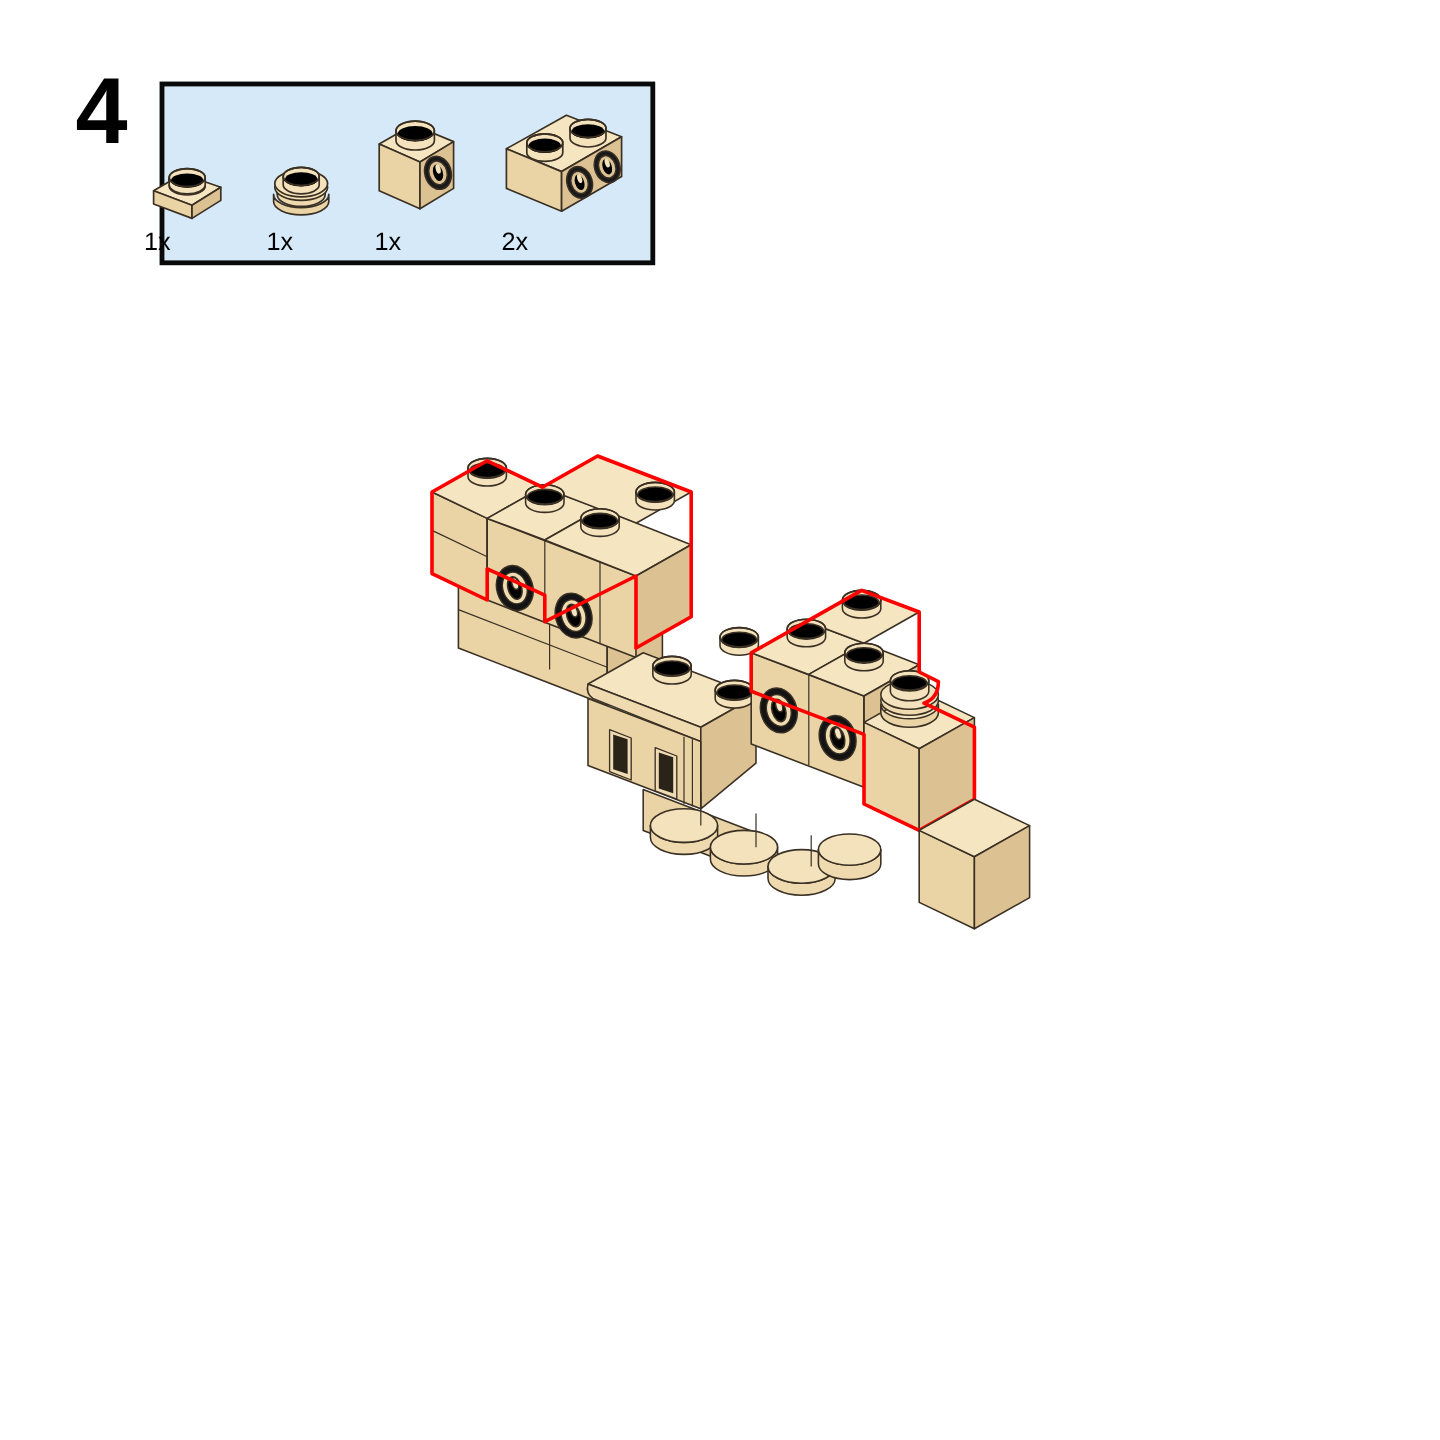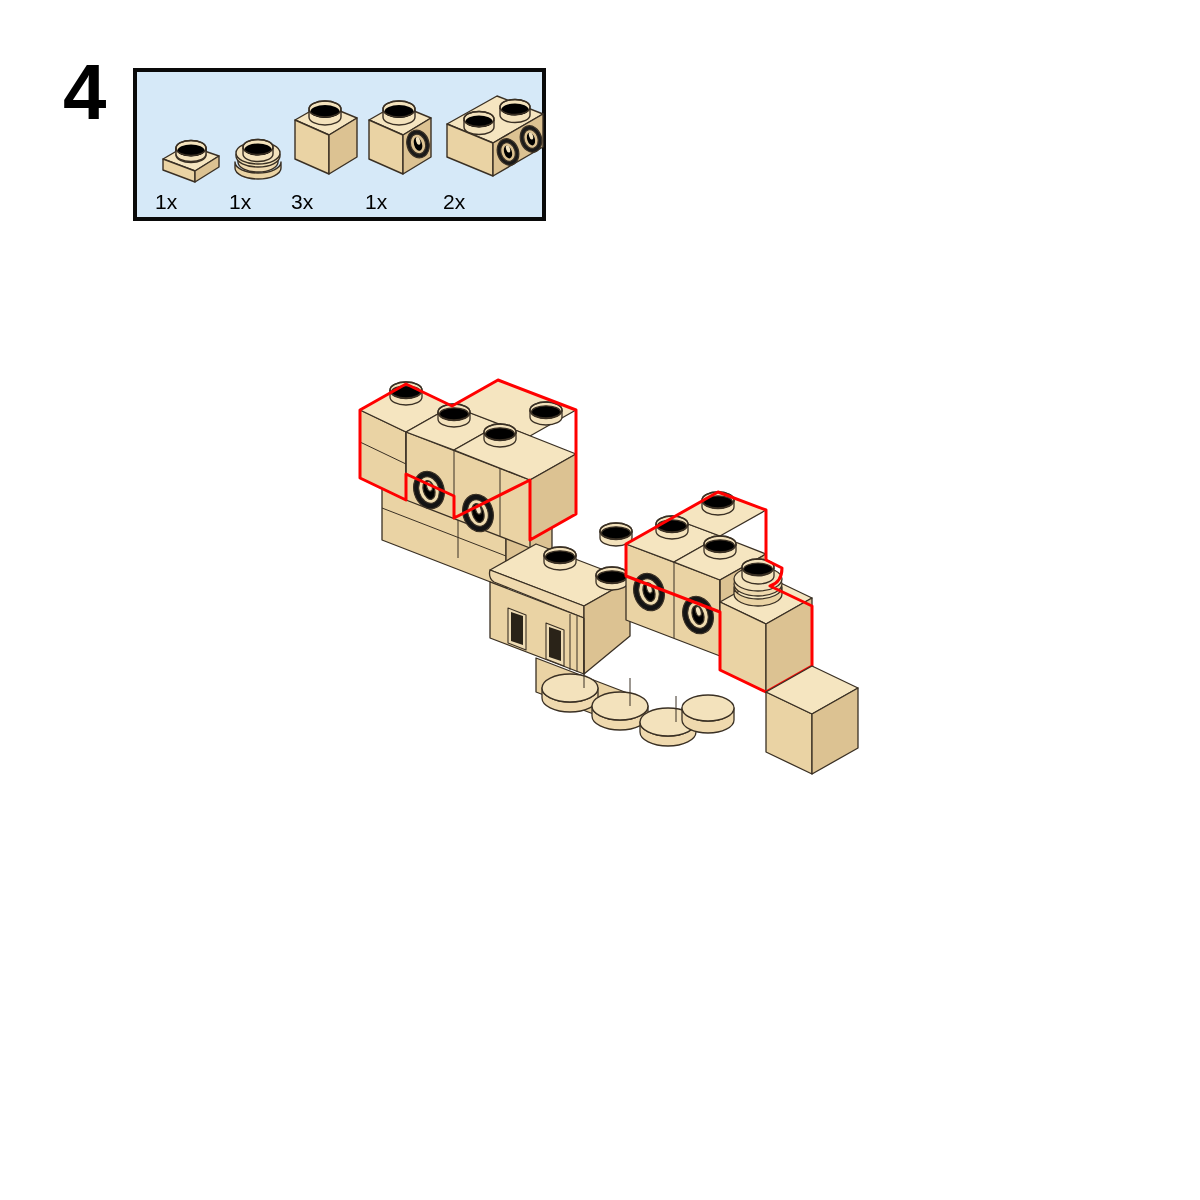--- a/index.html
+++ b/index.html
@@ -46,23 +46,24 @@
     height: 153px;
     background: #D6E9F8;
     border: 4px solid #0a0a0a;
     box-sizing: border-box;
   }
   #parts-row {
     position: absolute;
     inset: 0;
     display: flex;
     align-items: flex-end;
-    justify-content: space-between;
+    justify-content: flex-end;
     padding: 0 16px 4px 16px;
     box-sizing: border-box;
+    gap: 28px;
   }
   .part-cell {
     display: flex;
     flex-direction: column;
     align-items: flex-start;
     justify-content: flex-end;
   }
   .part-art {
     display: block;
   }
@@ -132,38 +133,20 @@
 
             <path d="M16 22 v6 a15 7.5 0 0 0 30 0 v-6" fill="#F3E2BC"></path>
             <ellipse cx="31" cy="21" rx="15" ry="7.5" fill="#F3E2BC"></ellipse>
             <path d="M17.5 23.5 a13.5 6 0 0 0 27 0 a13.5 6 0 0 0 -27 0 z" fill="#000000" stroke="none"></path>
             <ellipse cx="31" cy="21" rx="15" ry="7.5" fill="none"></ellipse>
           </g>
         </svg>
         <div class="part-qty">1x</div>
       </div>
 
-      <div class="part-cell">
-        <svg class="part-art" width="74" height="96" viewBox="0 0 74 96">
-          <g stroke="#3A3024" stroke-width="1.4" stroke-linejoin="round">
-
-            <path d="M6 26 L34 10 L68 24 L40 41 Z" fill="#F5E5C0"></path>
-
-            <path d="M6 26 L40 41 L40 80 L6 65 Z" fill="#EAD3A4"></path>
-
-            <path d="M40 41 L68 24 L68 63 L40 80 Z" fill="#DCC292"></path>
-
-            <path d="M20 16 v7 a16 8 0 0 0 32 0 v-7" fill="#F3E2BC"></path>
-            <ellipse cx="36" cy="15" rx="16" ry="8" fill="#F3E2BC"></ellipse>
-            <path d="M21.5 17.5 a14.5 6.5 0 0 0 29 0 a14.5 6.5 0 0 0 -29 0 z" fill="#000000" stroke="none"></path>
-            <ellipse cx="36" cy="15" rx="16" ry="8" fill="none"></ellipse>
-          </g>
-        </svg>
-        <div class="part-qty">3x</div>
-      </div>
 
       <div class="part-cell">
         <svg class="part-art" width="78" height="96" viewBox="0 0 78 96">
           <g stroke="#3A3024" stroke-width="1.4" stroke-linejoin="round">
             <path d="M6 26 L34 10 L68 24 L40 41 Z" fill="#F5E5C0"></path>
             <path d="M6 26 L40 41 L40 80 L6 65 Z" fill="#EAD3A4"></path>
             <path d="M40 41 L68 24 L68 63 L40 80 Z" fill="#DCC292"></path>
 
             <g stroke-width="1.2">
               <ellipse cx="55" cy="50" rx="11" ry="14" fill="#1A1A1A" transform="rotate(-16 55 50)"></ellipse>

